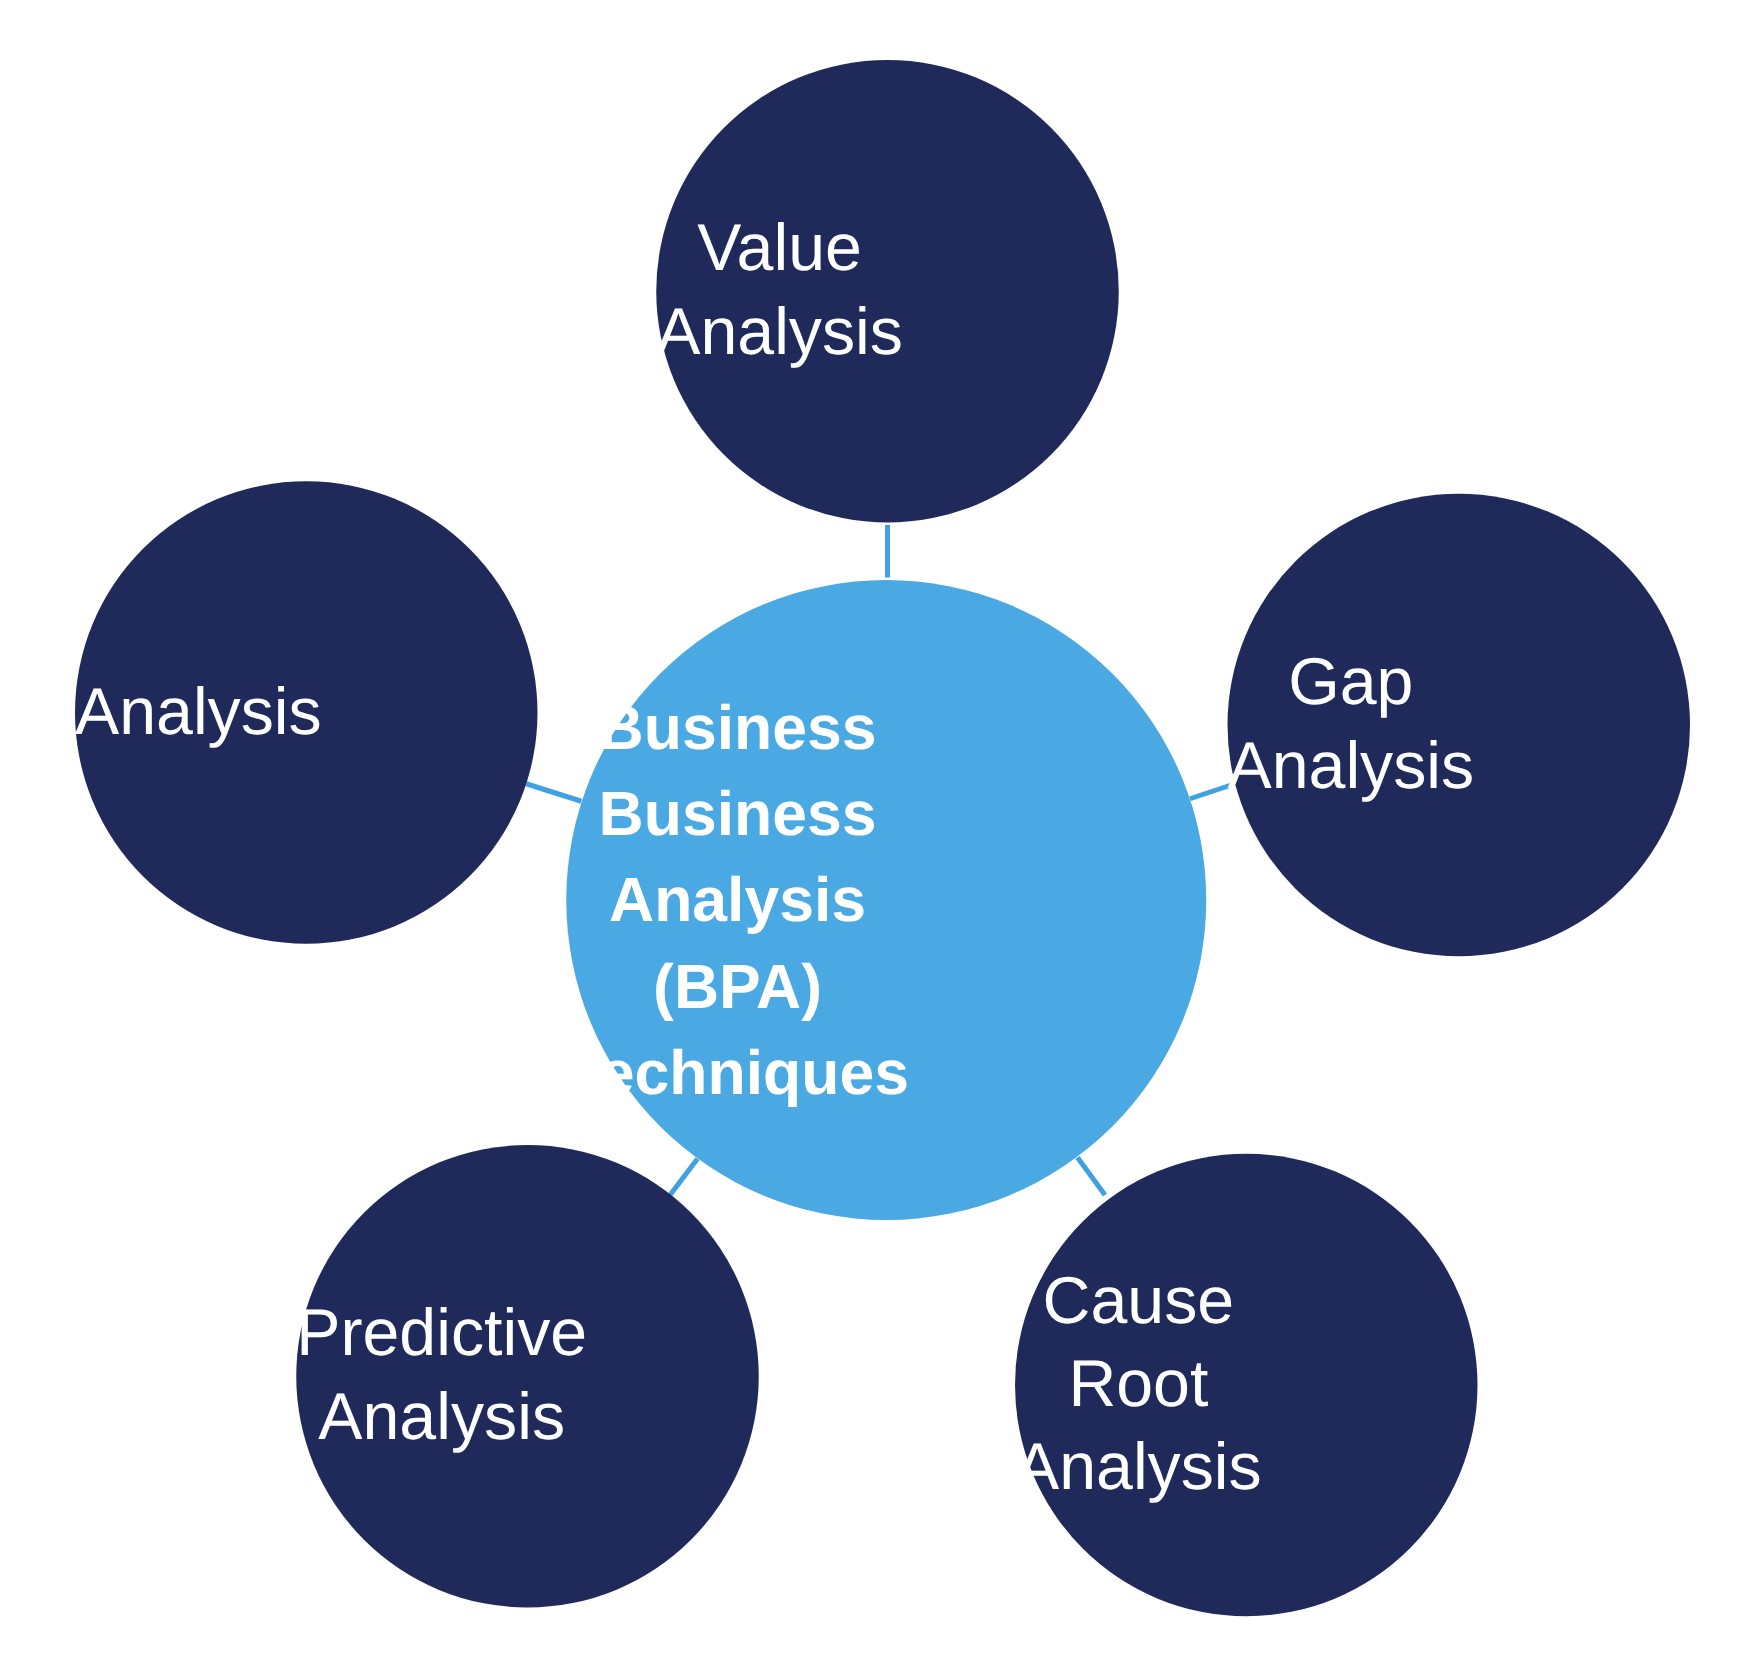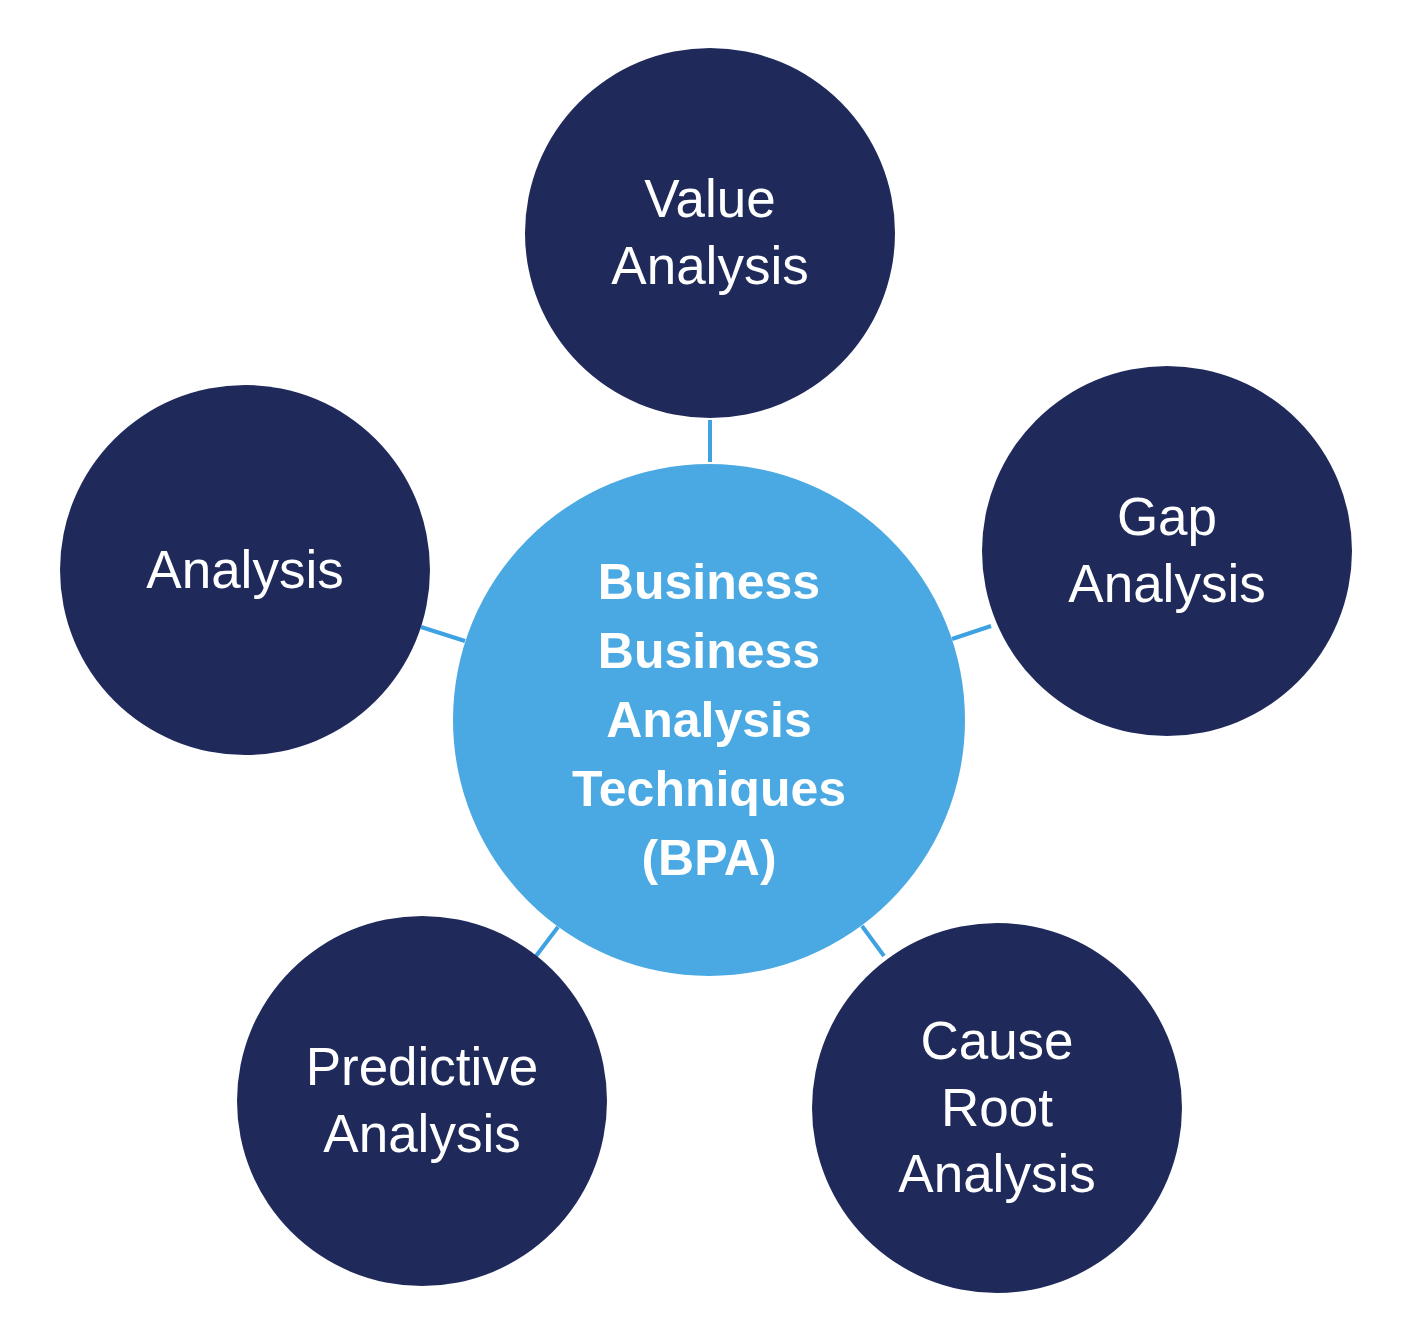--- a/index.html
+++ b/index.html
@@ -20,37 +20,37 @@
     position:relative;width:1406px;height:1338px;background:var(--background);
   }
   .connectors{
     position:absolute;left:0;top:0;width:1406px;height:1338px;
   }
   .connectors line{
     stroke:var(--connector);stroke-width:4;stroke-linecap:butt;
   }
   .circle{
     position:absolute;border-radius:50%;
-    display:flex;align-items:center;justify-content:center;
+    display:flex;align-items:center;justify-content:flex-start;
     text-align:center;color:var(--text);
   }
   .satellite{
     width:370px;height:370px;
     background:var(--satellite-fill);
     font-size:53px;font-weight:400;line-height:1.26;
   }
   .hub{
     width:512px;height:512px;
     background:var(--center-fill);
     font-size:50px;font-weight:700;line-height:1.38;
   }
   .label span{display:block;}
   .pos-center{left:453px;top:464px;}
   .pos-top{left:525px;top:48px;}
-  .pos-right{left:982px;top:366px;}
+  .pos-right{left:982px;top:395px;}
   .pos-bottom-right{left:812px;top:923px;}
   .pos-bottom-left{left:237px;top:916px;}
   .pos-left{left:60px;top:385px;}
 </style>
 </head>
 <body>
 
 <div class="canvas">
 
   <svg class="connectors" viewBox="0 0 1406 1338" xmlns="http://www.w3.org/2000/svg" aria-hidden="true">
@@ -59,22 +59,22 @@
     <line x1="862" y1="926" x2="884" y2="956"></line>
     <line x1="558" y1="927" x2="533" y2="960"></line>
     <line x1="465" y1="641" x2="421" y2="627"></line>
   </svg>
 
   <div class="circle hub pos-center">
     <div class="label">
       <span>Business</span>
       <span>Business</span>
       <span>Analysis</span>
+      <span>(BPA)</span>
       <span>Techniques</span>
-      <span>(BPA)</span>
     </div>
   </div>
 
   <div class="circle satellite pos-top">
     <div class="label">
       <span>Value</span>
       <span>Analysis</span>
     </div>
   </div>
 

